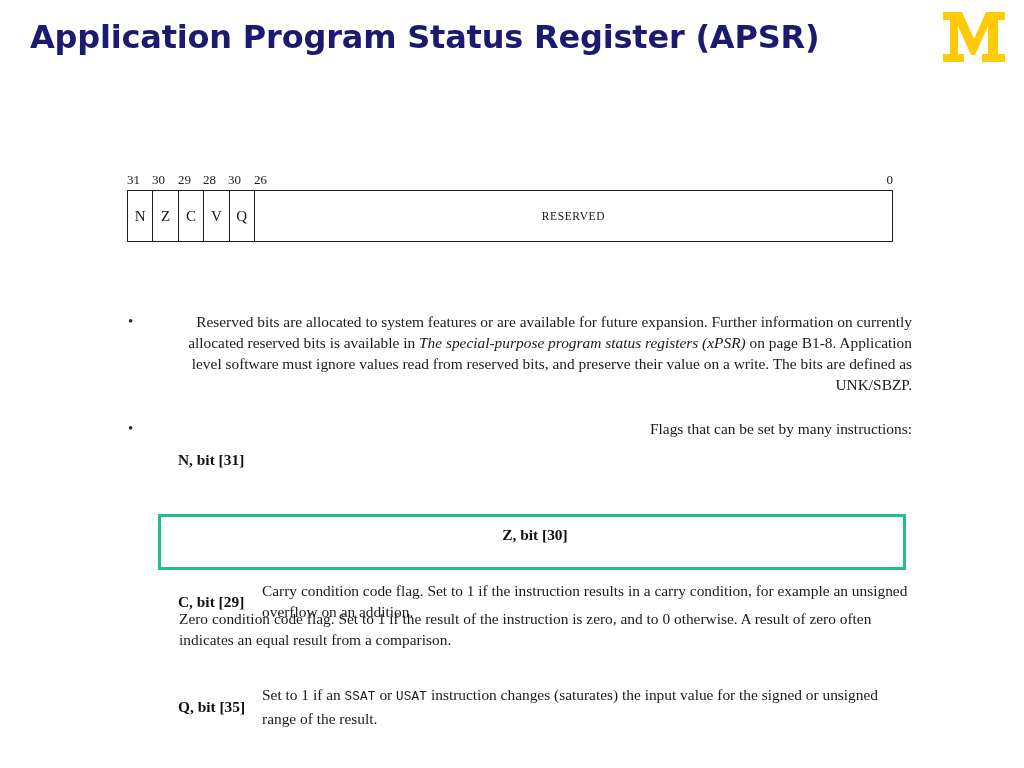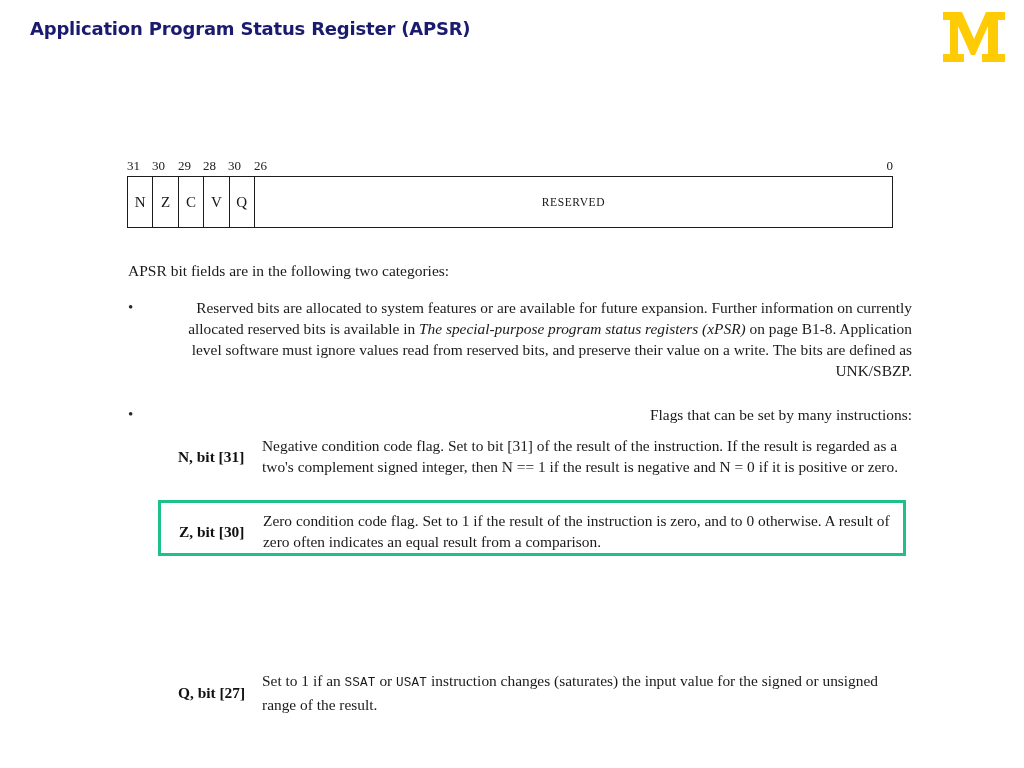--- a/index.html
+++ b/index.html
@@ -16,40 +16,40 @@
     color: #1a1a1a;
   }
 
   
   #slide-title {
     position: absolute;
     left: 30px;
     top: 18px;
     font-family: "DejaVu Sans", "Liberation Sans", sans-serif;
     font-weight: bold;
-    font-size: 18px;
+    font-size: 32px;
     letter-spacing: -0.2px;
     color: #1a1a6e;
     white-space: nowrap;
   }
 
   #um-logo {
     position: absolute;
     right: 16px;
     top: 8px;
     width: 68px;
     height: 58px;
   }
   #um-logo svg { display: block; width: 100%; height: 100%; }
 
   
   #figure {
     position: absolute;
     left: 0;
-    top: 142px;
+    top: 156px;
     width: 1024px;
     height: 590px;
   }
 
   
   #register-diagram {
     position: absolute;
     left: 127px;
     top: 14px;
     width: 766px;
@@ -162,20 +162,21 @@
     height: 56px;
     border: 3px solid #20c08a;
     box-sizing: border-box;
     background: transparent;
   }
   #z-flag-highlight .flag-row {
     position: absolute;
     left: 18px;
     top: 7px;
     width: 712px;
+    flex-direction: column;
   }
 </style>
 </head>
 <body>
 
 <div id="slide-title">Application Program Status Register (APSR)</div>
 
 <div id="um-logo">
   <svg viewBox="0 0 68 58" xmlns="http://www.w3.org/2000/svg" aria-hidden="true">
     <path d="M3 4 H22 L34 31 L46 4 H65 V12 H58 V46 H65 V54 H42 V46 H48 V18 L35 47 H31 L18 18 V46 H24 V54 H3 V46 H10 V12 H3 Z" fill="#FFCB05"></path>
@@ -200,46 +201,48 @@
     <div id="register-box">
       <div class="bit-cell">N</div>
       <div class="bit-cell">Z</div>
       <div class="bit-cell">C</div>
       <div class="bit-cell">V</div>
       <div class="bit-cell">Q</div>
       <div class="reserved-cell">RESERVED</div>
     </div>
   </div>
 
-  <div id="intro-line">APSR bit fields are in the following two categories:</div>
 
   <div class="bullet-block" style="top:155px;">
     <span class="bullet-marker">•</span>
     <div class="bullet-text">
       <span>Reserved bits are allocated to system features or are available for future expansion. Further information on currently allocated reserved bits is available in </span><i>The special-purpose program status registers (xPSR)</i><span> on page B1-8. Application level software must ignore values read from reserved bits, and preserve their value on a write. The bits are defined as UNK/SBZP.</span>
     </div>
   </div>
 
   <div class="bullet-block" style="top:262px;">
     <span class="bullet-marker">•</span>
     <div class="bullet-text">Flags that can be set by many instructions:</div>
   </div>
 
   <div class="flag-row" style="top:293px;">
     <div class="flag-label">N, bit [31]</div>
-    <div class="flag-desc">Negative condition code flag. Set to bit [31] of the result of the instruction. If the result is regarded as a two's complement signed integer, then N == 1 if the result is negative and N = 0 if it is positive or zero.</div>
   </div>
 
   <div id="z-flag-highlight">
     <div class="flag-row">
       <div class="flag-label">Z, bit [30]</div>
       <div class="flag-desc">Zero condition code flag. Set to 1 if the result of the instruction is zero, and to 0 otherwise. A result of zero often indicates an equal result from a comparison.</div>
     </div>
   </div>
 
+  <div class="flag-row" style="top:424px;">
+    <div class="flag-label">C, bit [29]</div>
+    <div class="flag-desc">Carry condition code flag. Set to 1 if the instruction results in a carry condition, for example an unsigned overflow on an addition.</div>
+  </div>
 
 
   <div class="flag-row" style="top:528px;">
-    <div class="flag-label">Q, bit [27]</div>
+    <div class="flag-label">Q, bit [35]</div>
     <div class="flag-desc"><span>Set to 1 if an </span><span class="mono-caps">SSAT</span><span> or </span><span class="mono-caps">USAT</span><span> instruction changes (saturates) the input value for the signed or unsigned range of the result.</span></div>
   </div>
 
 </div>
 
 </body></html>

